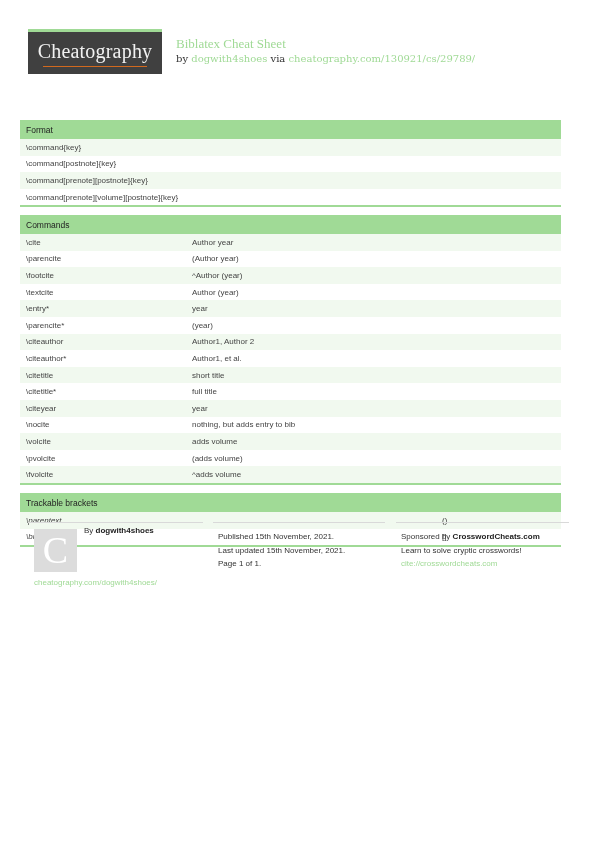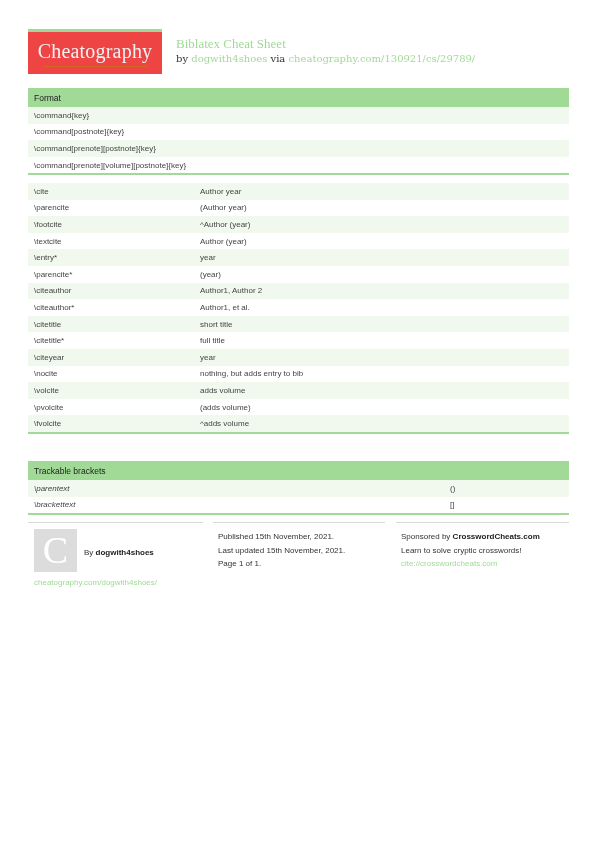--- a/index.html
+++ b/index.html
@@ -1,27 +1,27 @@
 <!DOCTYPE html>
 <html><head>
   <meta charset="utf-8">
   <style>
     * { margin: 0; padding: 0; box-sizing: border-box; }
     html, body { width: 600px; height: 849px; background: #ffffff; }
     body { position: relative; font-family: "Liberation Sans", sans-serif; color: #333333; overflow: hidden; }
 
-    .logo-wrap { position: absolute; left: 28px; top: 29px; width: 134px; height: 45px; background: #ef4444; border-top: 3px solid #a0da96; }
+    .logo-wrap { position: absolute; left: 28px; top: 29px; width: 134px; height: 45px; background: #404040; border-top: 3px solid #a0da96; }
     .logo-text { position: absolute; left: 0; right: 0; top: 8px; text-align: center; font-family: "Liberation Serif", serif; font-size: 20px; color: #f2f2f2; letter-spacing: 0.2px; }
     .logo-underline { position: absolute; left: 15px; top: 34px; height: 1px; background: #d2691e; }
 
     .title { position: absolute; left: 176px; top: 36px; font-family: Liberation Serif, serif; font-size: 13px; color: #a0da96; }
     .byline { position: absolute; left: 176px; top: 53px; font-family: "DejaVu Serif", serif; font-size: 10px; color: #333; white-space: nowrap; }
     .byline .lnk { color: #a0da96; }
 
-    .section { position: absolute; left: 28px; width: 541px; }
+    .section { position: absolute; left: 20px; width: 541px; margin-top: 32px; }
     .sec-head { height: 19px; background: #a0da96; font-size: 8.5px; color: #222; padding: 5px 6px 0 6px; }
     .row { height: 16.6px; font-size: 8px; color: #444; display: flex; align-items: center; padding: 8px 6px; }
     .row:nth-child(odd) { background: #f1f9ef; }
     .row:nth-child(even) { background: #ffffff; }
     .sec-foot { height: 2px; background: #a0da96; }
     .col-a { width: 166px; }
     .col-b { flex: 1; }
     .col-a-wide { width: 416px; font-style: italic; }
 
     .foot-line { position: absolute; top: 522px; height: 1px; background: #d9d9d9; }
@@ -59,20 +59,21 @@
         <span>\command[prenote][postnote]{key}</span>
       </div>
     <div class="row">
         <span>\command[prenote][volume][postnote]{key}</span>
       </div>
   </div>
   <div class="sec-foot"></div>
 </div>
 
 <div class="section" style="top:183px">
+  <div class="sec-head">Commands</div>
   <div>
     <div class="row">
         <span class="col-a">\cite</span>
         <span class="col-b">Author year</span>
       </div>
     <div class="row">
         <span class="col-a">\parencite</span>
         <span class="col-b">(Author year)</span>
       </div>
     <div class="row">
@@ -145,21 +146,21 @@
   </div>
   <div class="sec-foot"></div>
 </div>
 
 <div class="foot-line" style="left:28px;width:175px"></div>
 <div class="foot-line" style="left:213px;width:172px"></div>
 <div class="foot-line" style="left:396px;width:173px"></div>
 
 <div class="avatar">C</div>
 
-<div class="foot-text" style="left:84px;top:546px">
+<div class="foot-text" style="left:84px;top:524px">
   <span>By</span>
   <b>dogwith4shoes</b>
 </div>
 <div class="foot-text green" style="left:34px;top:576px">cheatography.com/dogwith4shoes/</div>
 
 <div class="foot-text" style="left:218px;top:530px">
   <div>Published 15th November, 2021.</div>
   <div>Last updated 15th November, 2021.</div>
   <div>Page 1 of 1.</div>
 </div>

